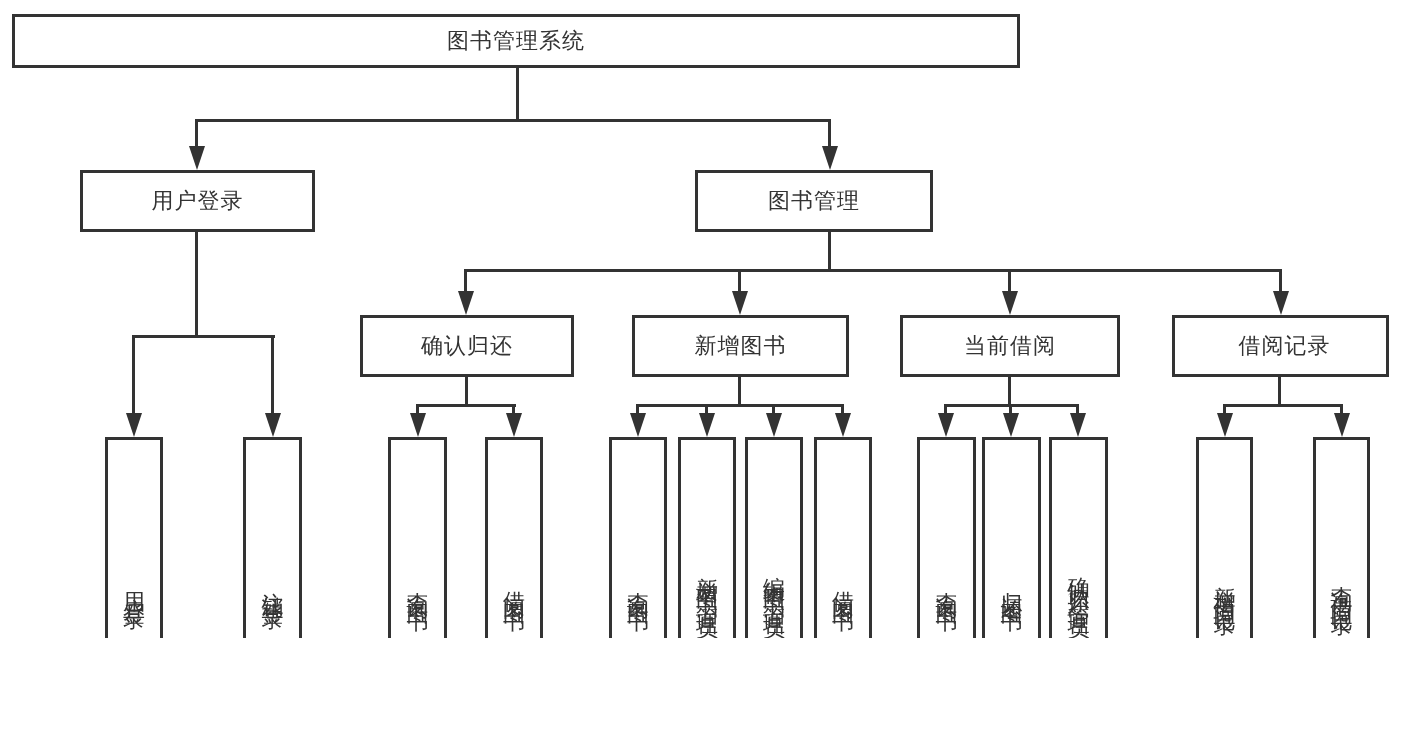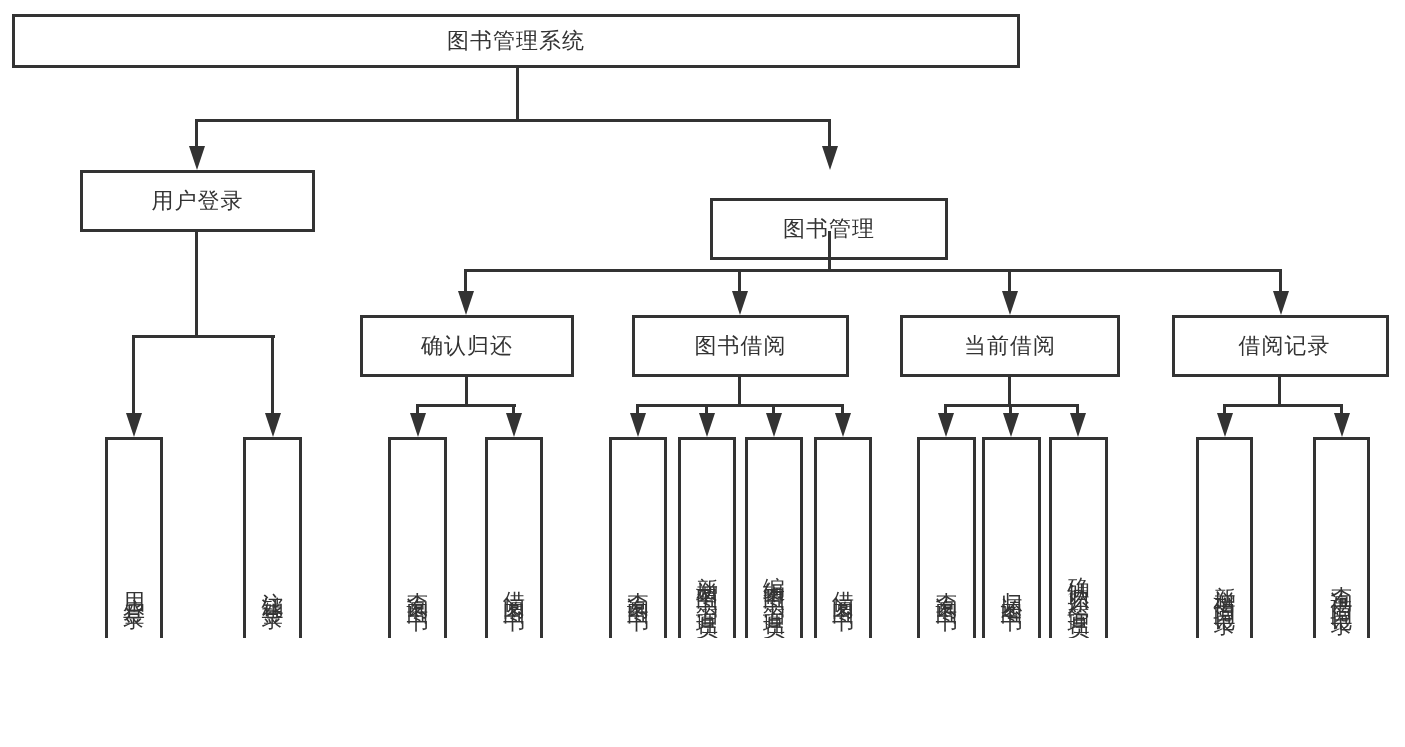--- a/index.html
+++ b/index.html
@@ -68,21 +68,21 @@
   <div class="vline" style="left:516px; top:68px; height:53px;"></div>
   <div class="hline" style="left:195px; top:119px; width:636px;"></div>
   <div class="vline" style="left:195px; top:119px; height:29px;"></div>
   <div class="arrow" style="left:189px; top:146px;"></div>
   <div class="vline" style="left:828px; top:119px; height:29px;"></div>
   <div class="arrow" style="left:822px; top:146px;"></div>
 
   <div class="box" style="left:80px; top:170px; width:235px; height:62px;">
     <span>用户登录</span>
   </div>
-  <div class="box" style="left:710px; top:170px; width:238px; height:62px;margin-top:28px;">
+  <div class="box" style="left:695px; top:170px; width:238px; height:62px;">
     <span>图书管理</span>
   </div>
 
   <div class="vline" style="left:195px; top:231px; height:107px;"></div>
   <div class="hline" style="left:132px; top:335px; width:143px;"></div>
   <div class="vline" style="left:132px; top:335px; height:80px;"></div>
   <div class="arrow" style="left:126px; top:413px;"></div>
   <div class="vline" style="left:271px; top:335px; height:80px;"></div>
   <div class="arrow" style="left:265px; top:413px;"></div>
 
@@ -94,21 +94,21 @@
   <div class="arrow" style="left:732px; top:291px;"></div>
   <div class="vline" style="left:1008px; top:269px; height:24px;"></div>
   <div class="arrow" style="left:1002px; top:291px;"></div>
   <div class="vline" style="left:1279px; top:269px; height:24px;"></div>
   <div class="arrow" style="left:1273px; top:291px;"></div>
 
   <div class="box" style="left:360px; top:315px; width:214px; height:62px;">
     <span>确认归还</span>
   </div>
   <div class="box" style="left:632px; top:315px; width:217px; height:62px;">
-    <span>图书借阅</span>
+    <span>新增图书</span>
   </div>
   <div class="box" style="left:900px; top:315px; width:220px; height:62px;">
     <span>当前借阅</span>
   </div>
   <div class="box" style="left:1172px; top:315px; width:217px; height:62px;padding-left:8px;">
     <span>借阅记录</span>
   </div>
 
   <div class="vline" style="left:465px; top:376px; height:31px;"></div>
   <div class="hline" style="left:416px; top:404px; width:100px;"></div>

